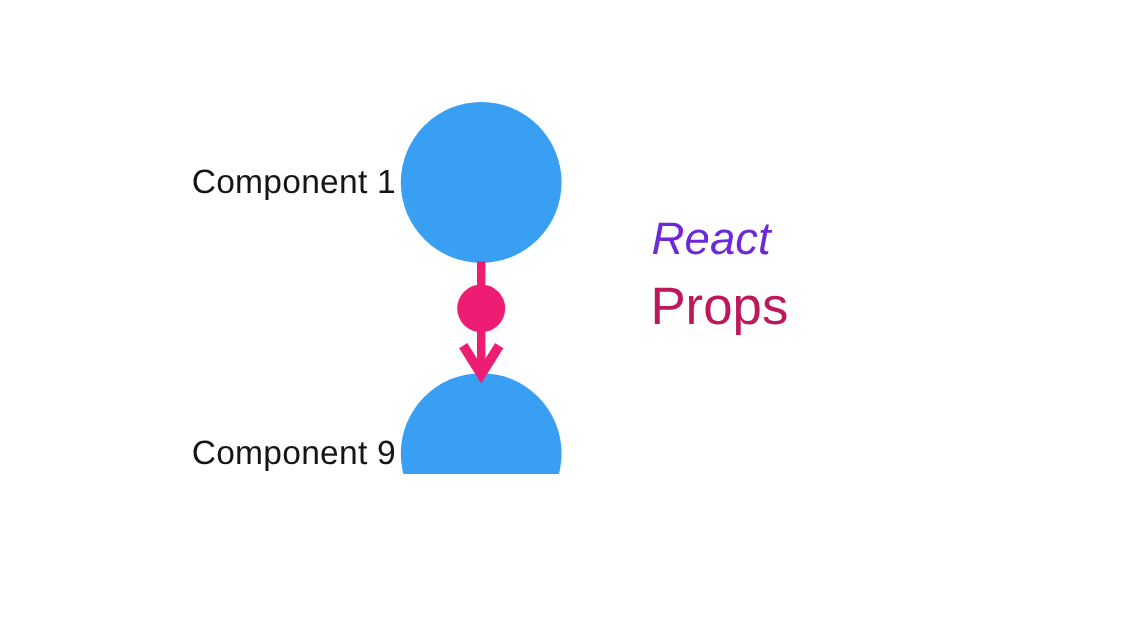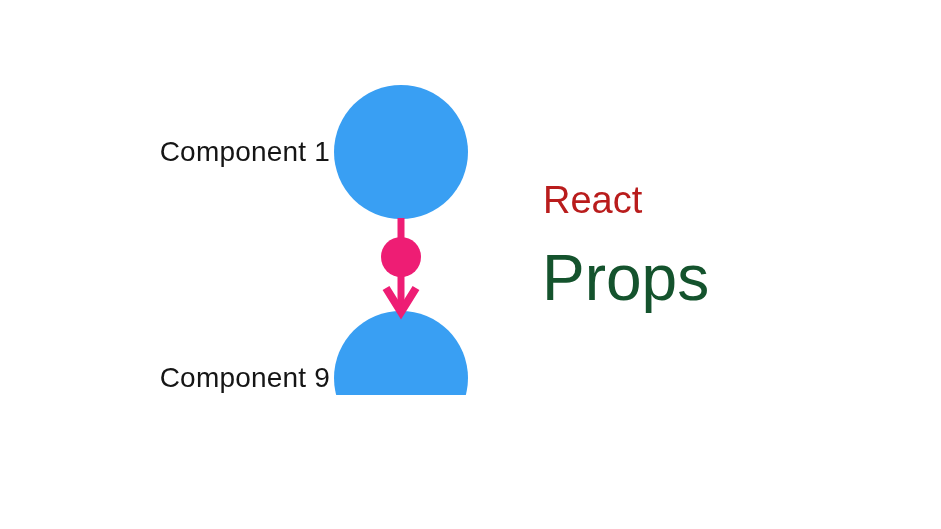--- a/index.html
+++ b/index.html
@@ -34,32 +34,32 @@
     white-space: nowrap;
   }
   .comp-label.c1 { top: 85px; }
   .comp-label.c2 { top: 311px; }
   .caption-sub {
     position: absolute;
     left: 543px;
     top: 181px;
     font-size: 38px;
     line-height: 1;
-    color: #b91c1c;
+    color: #6d28d9;
     white-space: nowrap;
+    font-style: italic;
   }
   .caption-title {
     position: absolute;
     left: 542px;
     top: 234px;
-    font-size: 64px;
+    font-size: 44px;
     line-height: 1;
-    color: #14532d;
+    color: #be185d;
     white-space: nowrap;
-    margin-top: 12px;
   }
 </style>
 </head>
 <body>
 
 <div class="stage">
 
   <svg class="diagram-svg" width="941" height="529" viewBox="0 0 941 529" aria-hidden="true">
 
     <circle cx="401" cy="152" r="67" fill="#399FF3"></circle>

